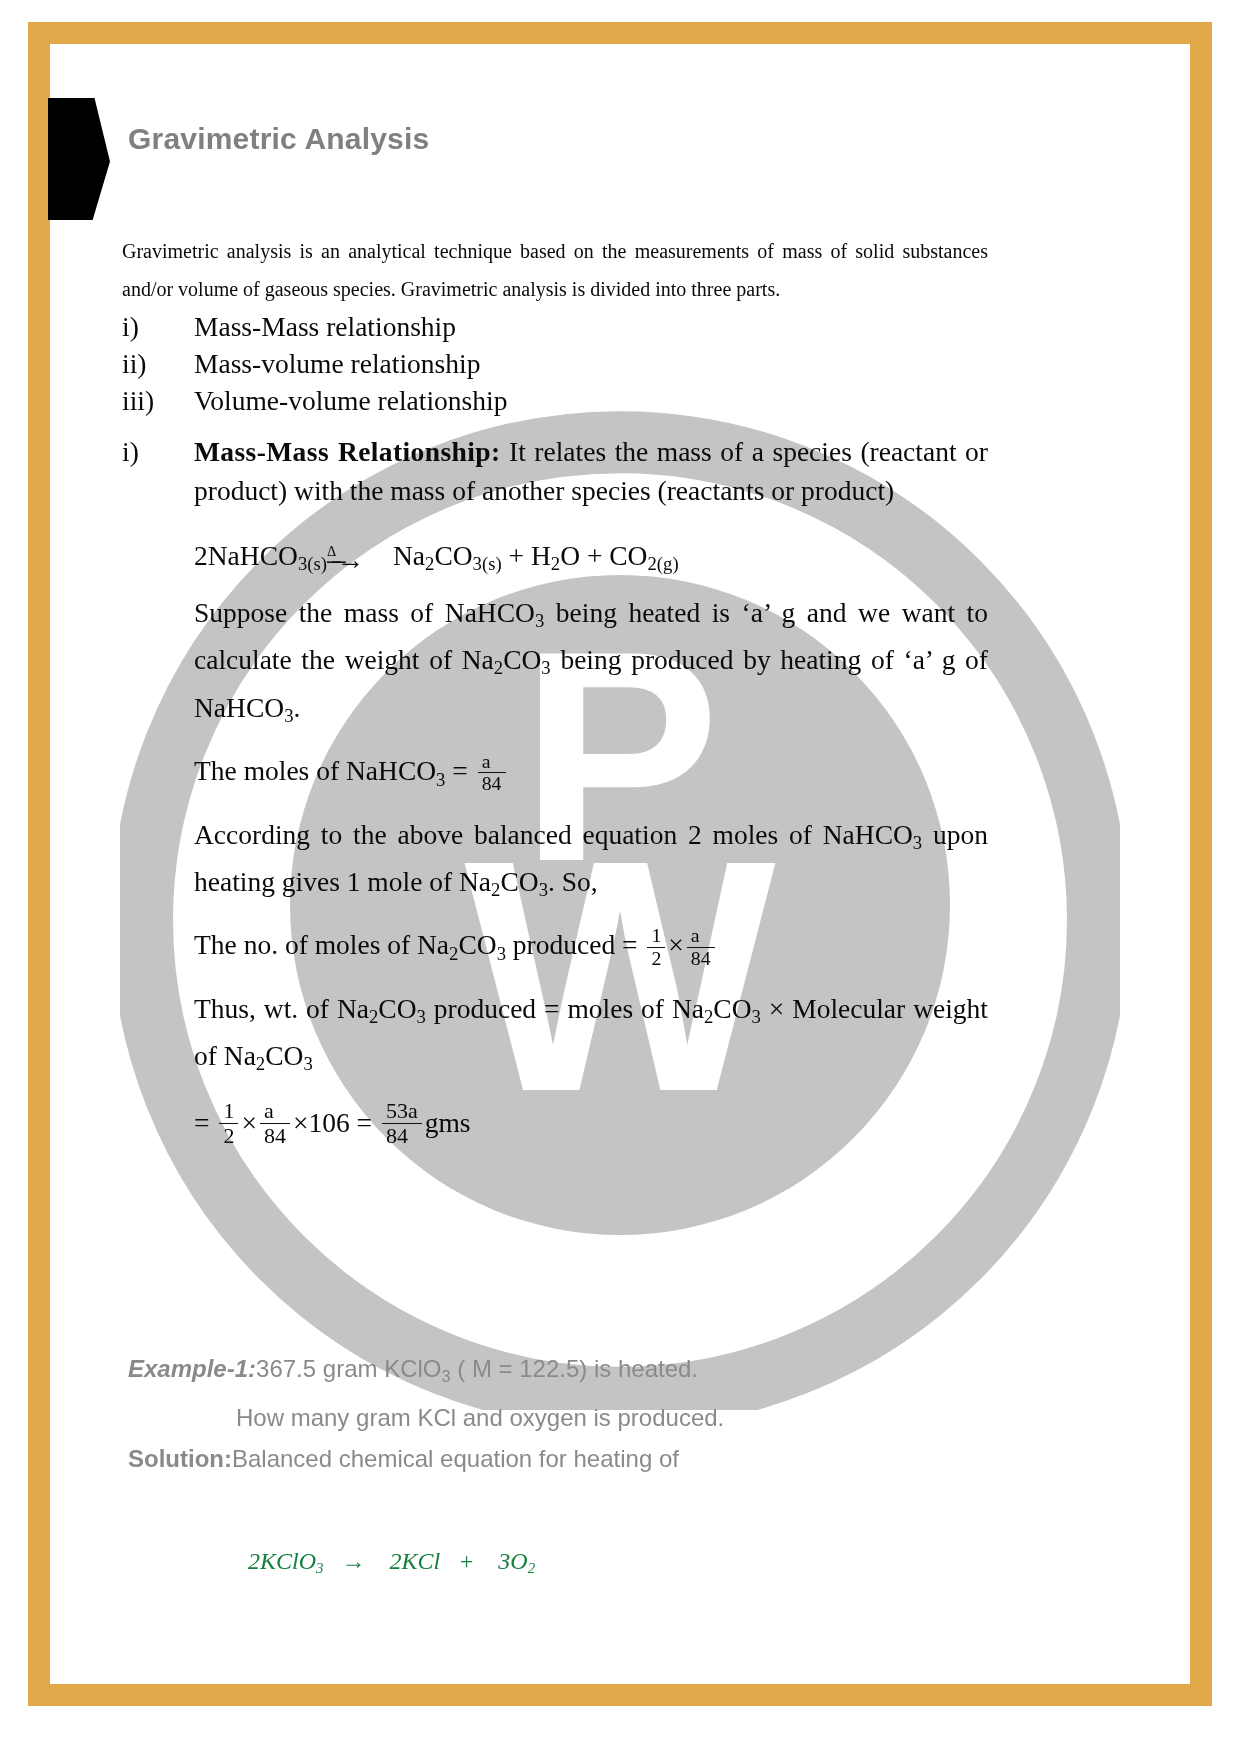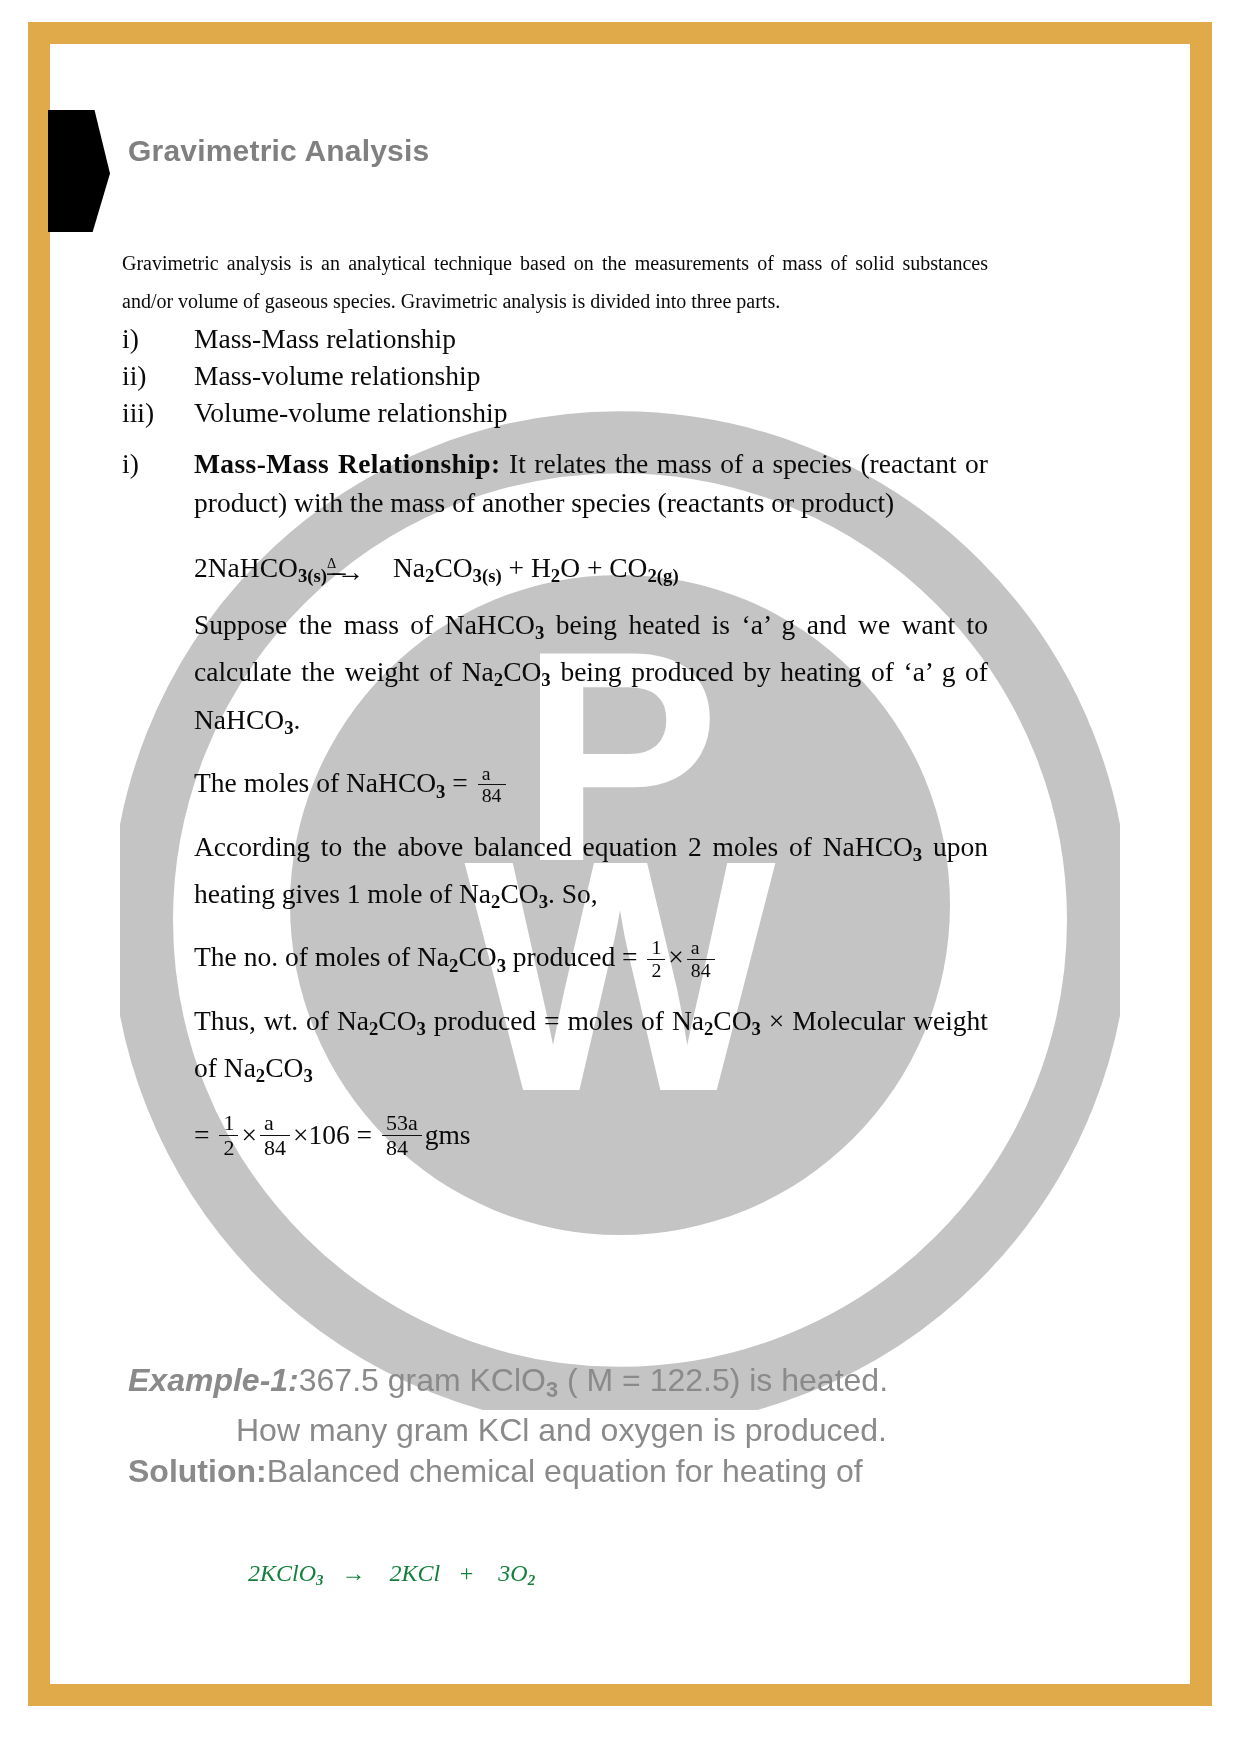--- a/index.html
+++ b/index.html
@@ -37,21 +37,21 @@
     left:120px;top:400px;
     width:1000px;height:1010px;
     pointer-events:none;
     z-index:1;
     opacity:1;
   }
 
   
   #content{
     position:absolute;
-    left:0;top:12px;width:1240px;height:1634px;
+    left:0;top:0;width:1240px;height:1634px;
     z-index:3;
   }
 
   
   .hdr-tab{
     position:absolute;
     left:48px;top:98px;
     width:62px;height:122px;
     background:#000000;
     clip-path:polygon(0% 0%, 75% 0%, 100% 52%, 72% 100%, 0% 100%);
@@ -107,21 +107,21 @@
     margin:0;
     font-size:27.5px;
     line-height:39px;
     text-align:justify;
     text-align-last:left;
   }
   .sp{height:16px;}
   .sp-s{height:10px;}
 
   
-  sub{font-size:0.68em;vertical-align:-0.28em;font-weight:bold;}
+  sub{font-size:0.68em;vertical-align:-0.28em;}
   .arrow-box{
     display:inline-block;
     position:relative;
     width:66px;
     vertical-align:middle;
     text-align:center;
     height:1em;
   }
   .arrow-box .dlt{
     position:absolute;left:0;right:8px;top:-0.88em;
@@ -153,21 +153,21 @@
     margin-left:60px;
   }
 
   
   .ex-block{
     position:absolute;
     left:128px;top:1348px;
     width:880px;
     font-family:"Liberation Sans", sans-serif;
     color:#8a8a8a;
-    font-size:32px;
+    font-size:24px;
     line-height:41px;
   }
   .ex-row{display:flex;}
   .ex-lbl{
     font-weight:bold;
     font-style:italic;
     flex:0 0 auto;
     white-space:nowrap;
   }
   .ex-lbl.up{font-style:normal;}

